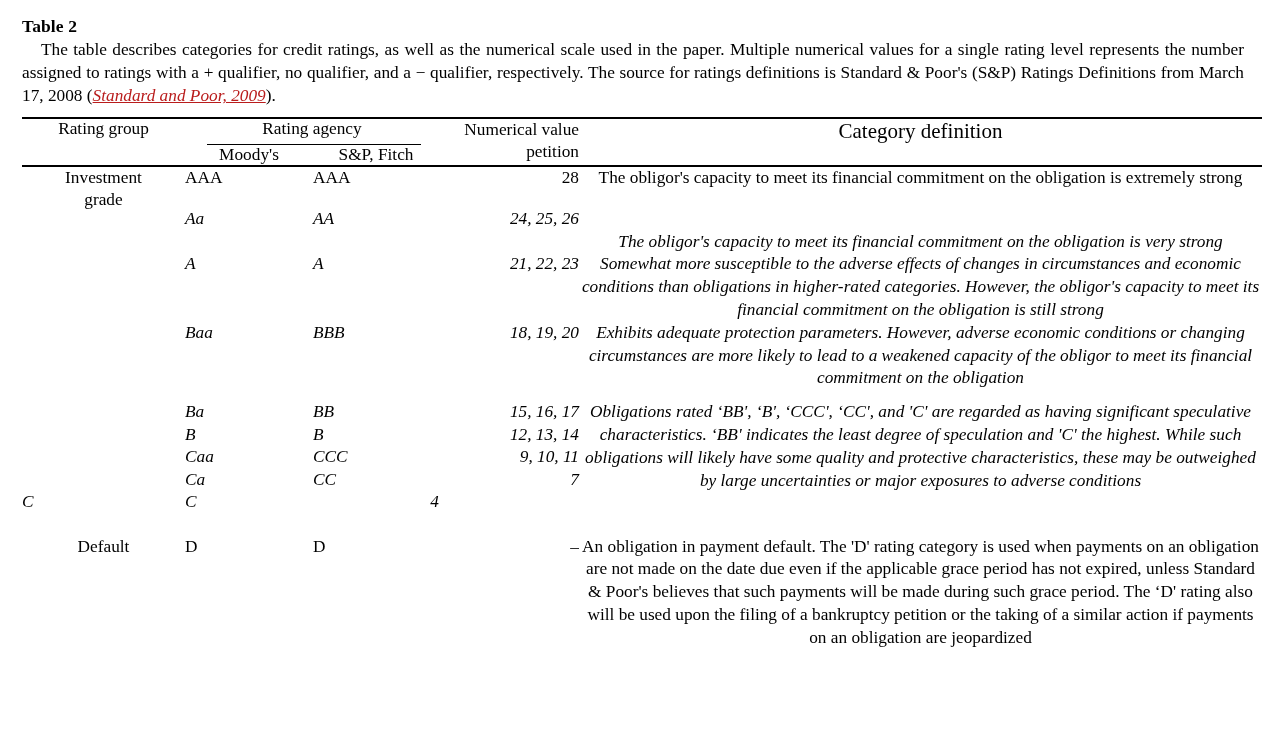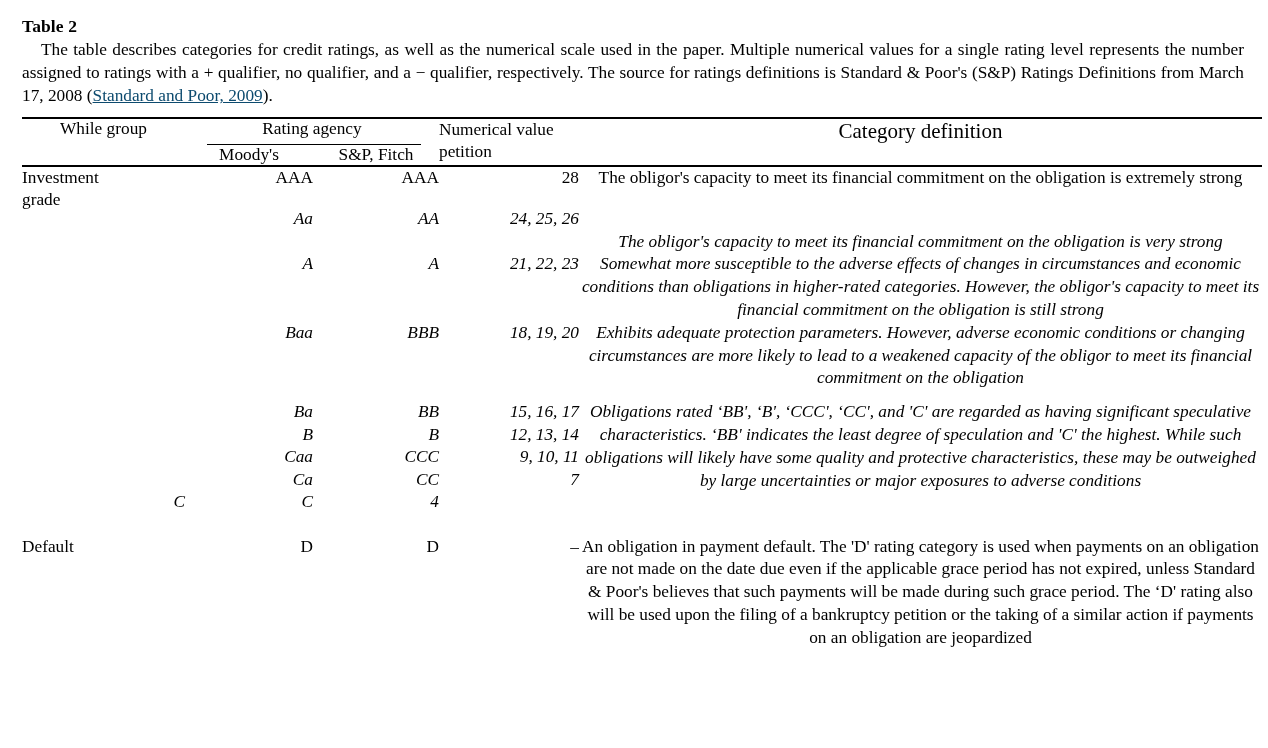--- a/index.html
+++ b/index.html
@@ -39,21 +39,22 @@
   .caption-para {
     font-size: 17.3px;
     line-height: 23.2px;
     text-align: justify;
     text-indent: 19px;
     margin-top: 1px;
     padding-right: 2px;
     hyphens: none;
   }
   .cite-link {
-    color: #0c4a6e;
+    color: #b91c1c;
+    font-style: italic;
   }
 
   
   .tbl-wrap {
     margin: 9px 14px 0 14px;
     width: 1240px;
   }
   .rule-top {
     border-top: 2.1px solid #000;
     height: 0;
@@ -103,39 +104,39 @@
     height: 0;
     font-size: 0;
     line-height: 0;
   }
   .th-sub {
     text-align: center;
     padding: 6px 0 9px 0;
     font-size: 17.3px;
   }
   .th-num {
-    text-align: left;
+    text-align: right;
     padding: 8px 0 0 0;
     line-height: 22px;
     font-size: 17.3px;
   }
   .th-def {
     text-align: center;
     padding: 8px 0 0 8px;
     font-size: 21px;
   }
 
   
   td.group-cell {
-    text-align: left;
+    text-align: center;
     line-height: 22.5px;
     padding-top: 9px;
   }
   td.rating-cell {
-    text-align: right;
+    text-align: left;
     line-height: 22.5px;
     padding-top: 9px;
   }
   td.num-cell {
     text-align: right;
     line-height: 22.5px;
     padding-top: 9px;
   }
   td.def-cell {
     text-align: center;
@@ -163,21 +164,21 @@
     <table class="ratings">
       <colgroup>
         <col class="c-group">
         <col class="c-moody">
         <col class="c-sp">
         <col class="c-num">
         <col class="c-def">
       </colgroup>
       <thead>
         <tr>
-          <th class="th-group" rowspan="2">While group</th>
+          <th class="th-group" rowspan="2">Rating group</th>
           <th class="th-agency" colspan="2">
             <span>Rating agency</span>
             <div class="agency-rule"></div>
           </th>
           <th class="th-num" rowspan="2">
             <span>Numerical value</span><br>
             <span>petition</span>
           </th>
           <th class="th-def" rowspan="2">Category definition</th>
         </tr>

